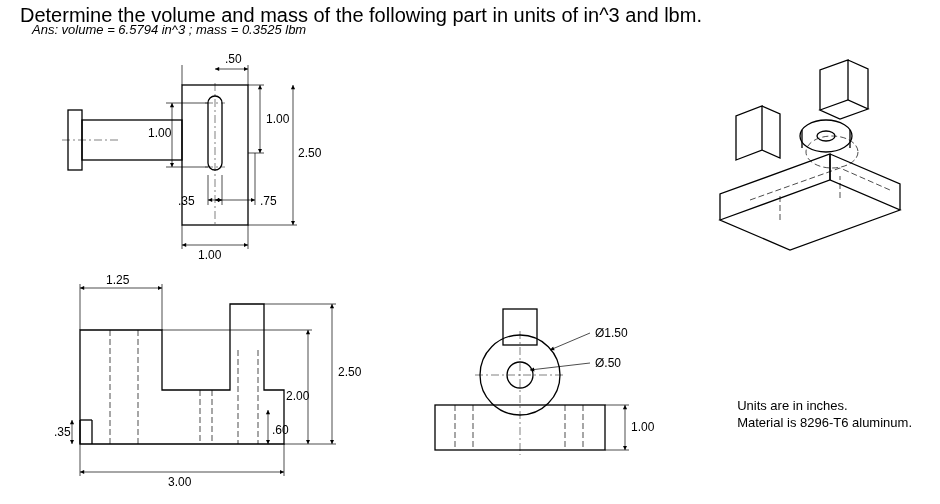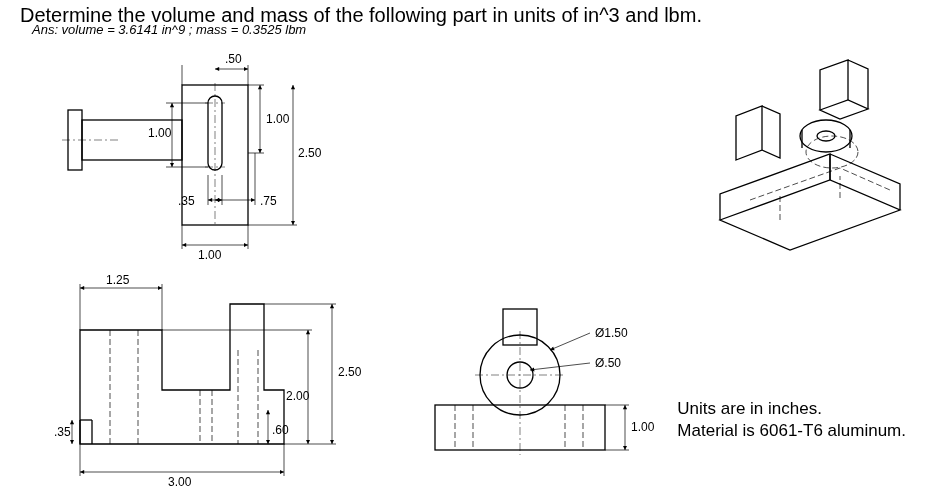--- a/index.html
+++ b/index.html
@@ -1,35 +1,35 @@
 <!DOCTYPE html>
 <html><head>
 <meta charset="utf-8">
 <style>
 * { margin: 0; padding: 0; box-sizing: border-box; }
 body { font-family: Arial, Helvetica, sans-serif; width: 940px; height: 504px; background: #fff; position: relative; }
 .problem-text { position: absolute; top: 4px; left: 20px; font-size: 20px; }
 .answer-text { position: absolute; top: 22px; left: 32px; font-size: 13px; font-style: italic; }
-.notes { position: absolute; right: 34px; top: 398px; font-size: 17px; line-height: 1.3; }
+.notes { position: absolute; right: 28px; top: 398px; font-size: 13px; line-height: 1.3; }
 svg { position: absolute; }
 .dim { font-size: 12px; fill: #000; font-family: Arial; }
 .thin { stroke: #000; stroke-width: 0.7; fill: none; }
 .thick { stroke: #000; stroke-width: 1.3; fill: none; }
 .dashed { stroke: #000; stroke-width: 0.7; fill: none; stroke-dasharray: 6 3; }
 .center { stroke: #000; stroke-width: 0.5; fill: none; stroke-dasharray: 8 3 2 3; }
 .arrow { fill: #000; }
 </style>
 </head>
 <body>
 
 <div class="problem-text">Determine the volume and mass of the following part in units of in^3 and lbm.</div>
-<div class="answer-text">Ans: volume = 3.6141 in^9 ; mass = 0.3525 lbm</div>
+<div class="answer-text">Ans: volume = 6.5794 in^3 ; mass = 0.3525 lbm</div>
 <div class="notes">
   <div>Units are in inches.</div>
-  <div>Material is 6061-T6 aluminum.</div>
+  <div>Material is 8296-T6 aluminum.</div>
 </div>
 
 <svg style="left:50px; top:45px;" width="320" height="230">
   <defs>
     <marker id="ah" markerWidth="8" markerHeight="8" refX="6" refY="3" orient="auto">
         <path d="M0,0 L6,3 L0,6 Z" class="arrow"></path>
       </marker>
     <marker id="ahs" markerWidth="8" markerHeight="8" refX="0" refY="3" orient="auto">
         <path d="M6,0 L0,3 L6,6 Z" class="arrow"></path>
       </marker>

